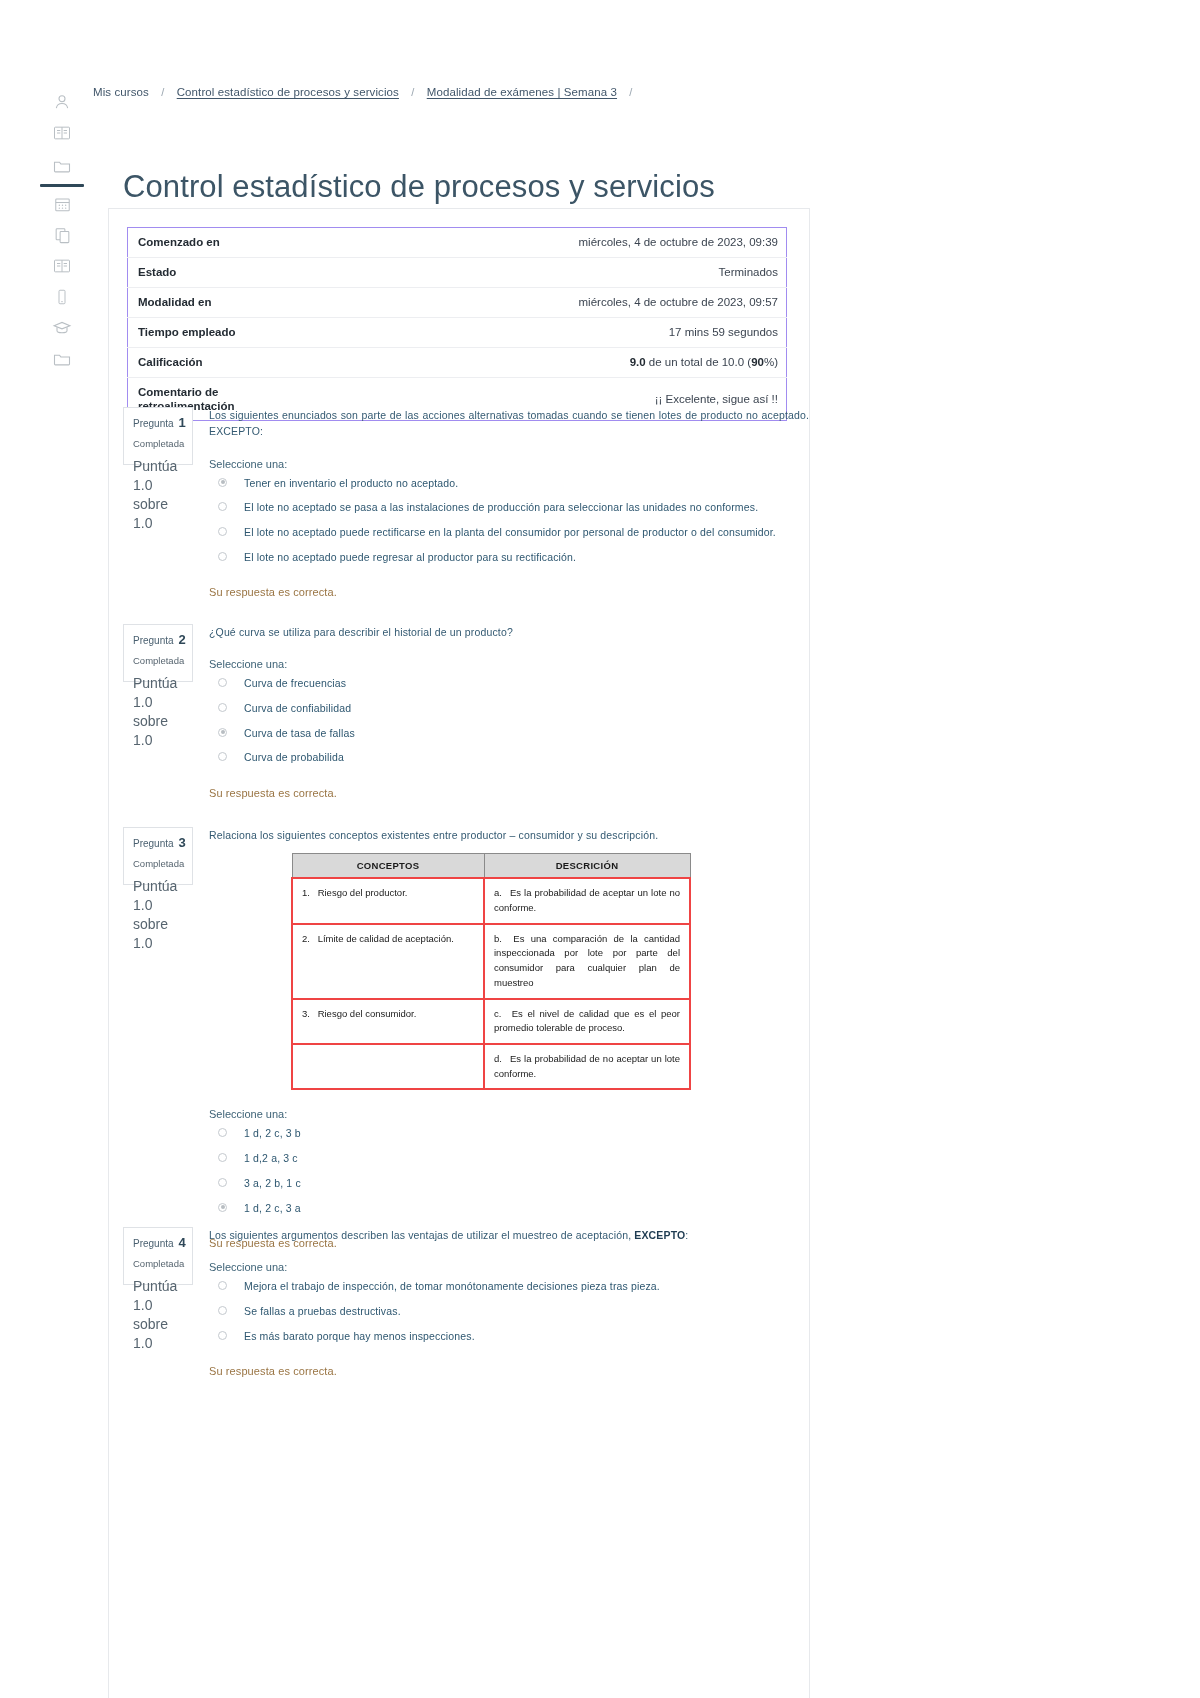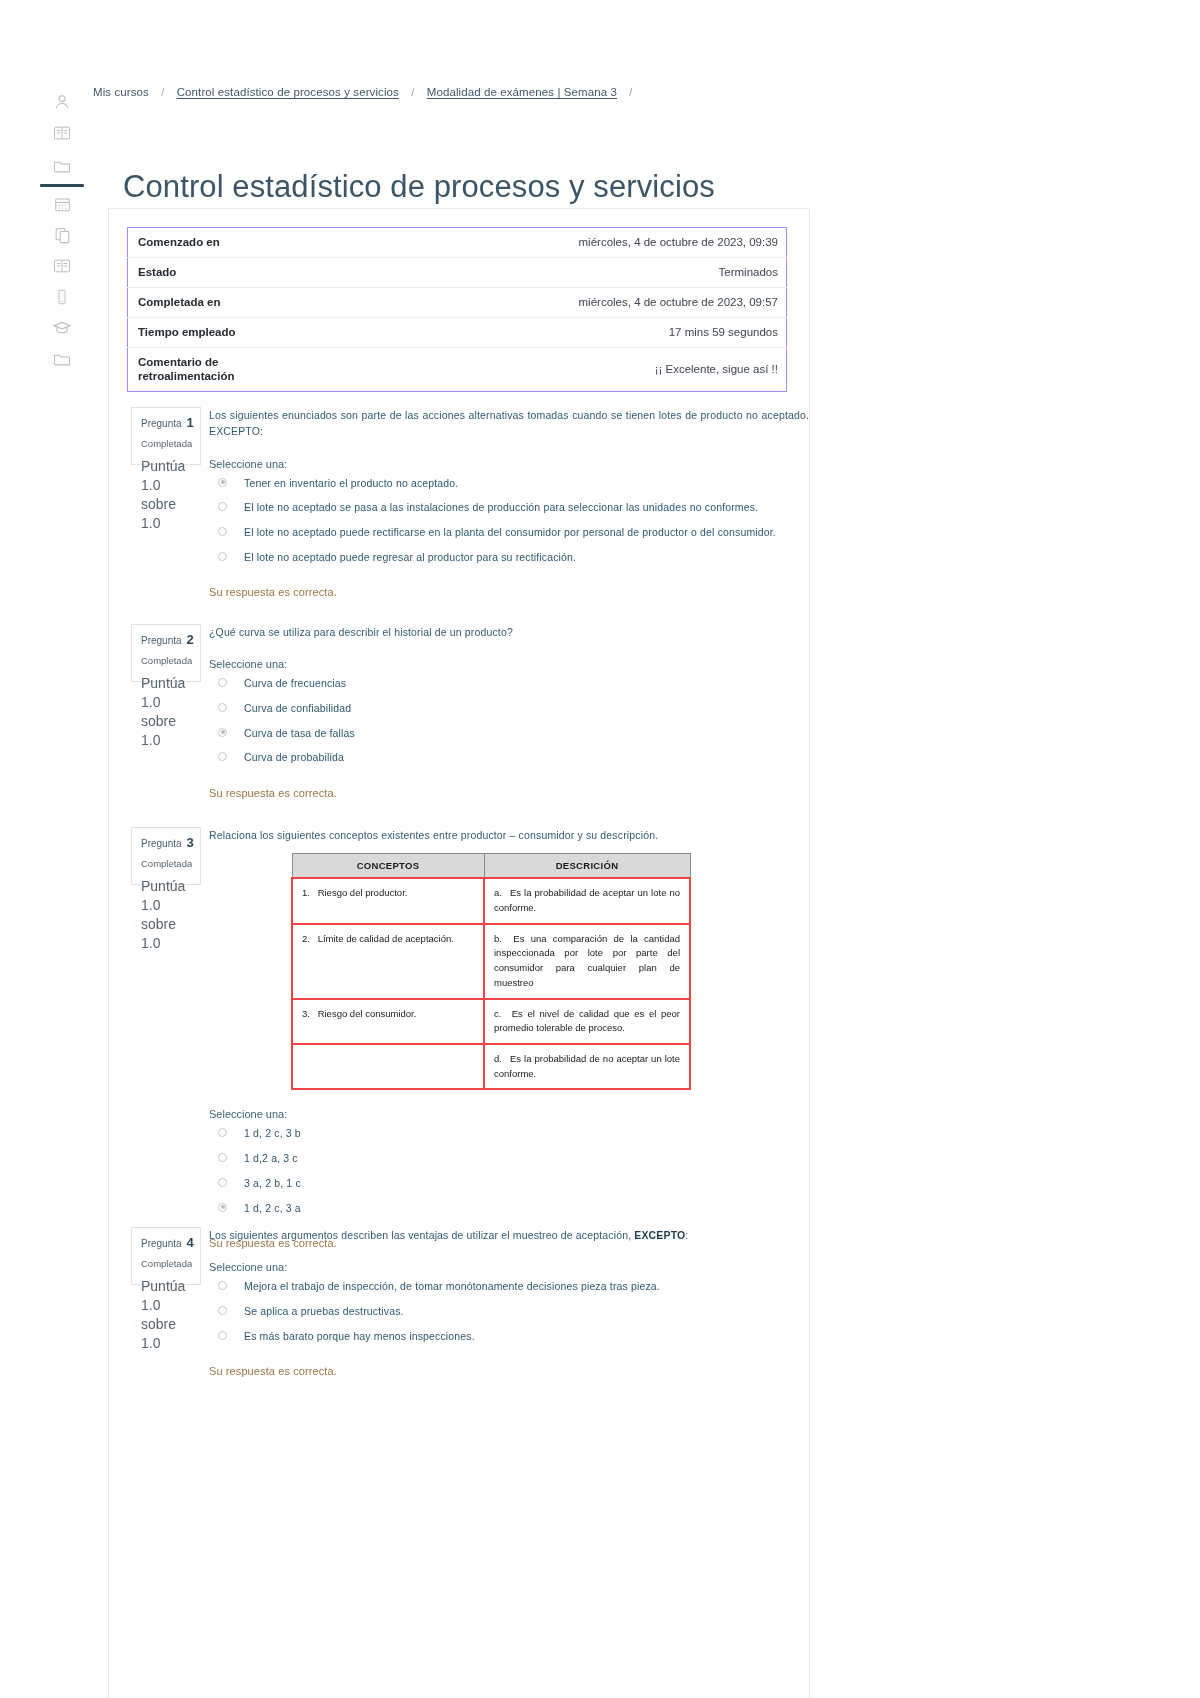--- a/index.html
+++ b/index.html
@@ -127,21 +127,21 @@
     padding: 7px 8px;
     line-height: 1.3;
   }
   .summary td b { font-weight: 700; color: #232b33; }
 
   
   .qblock { position: absolute; left: 0; width: 700px; }
 
   .qinfo {
     position: absolute;
-    left: 22px;
+    left: 14px;
     width: 70px;
     border: 1px solid #dfe2e6;
     background: #fff;
     padding: 7px 9px 9px 9px;
     box-sizing: border-box;
   }
   .qinfo .qnum {
     font-size: 10px;
     color: #4a6070;
     margin-bottom: 8px;
@@ -355,26 +355,30 @@
       <tbody>
           <tr>
         <th>Comenzado en</th>
         <td>miércoles, 4 de octubre de 2023, 09:39</td>
       </tr>
       <tr>
         <th>Estado</th>
         <td>Terminados</td>
       </tr>
       <tr>
-        <th>Completada en</th>
+        <th>Modalidad en</th>
         <td>miércoles, 4 de octubre de 2023, 09:57</td>
       </tr>
       <tr>
         <th>Tiempo empleado</th>
         <td>17 mins 59 segundos</td>
+      </tr>
+      <tr>
+        <th>Calificación</th>
+        <td><b>9.0</b> <span>de un total de 10.0 (</span><b>90</b><span>%)</span></td>
       </tr>
       <tr>
         <th>Comentario de retroalimentación</th>
         <td>¡¡ Excelente, sigue así !!</td>
       </tr>
     </tbody>
       </table>
 
     <div class="qblock" style="top:198px;">
       <div class="qinfo" style="top:0; height:58px;">
@@ -504,21 +508,21 @@
       <div class="qbody">
         <div class="qtext"><span>Los siguientes argumentos describen las ventajas de utilizar el muestreo de aceptación, </span><b>EXCEPTO</b><span>:</span></div>
         <div class="select-label">Seleccione una:</div>
 
         <div class="opt">
           <span class="radio"></span>
           <span class="opt-label">Mejora el trabajo de inspección, de tomar monótonamente decisiones pieza tras pieza.</span>
         </div>
         <div class="opt">
           <span class="radio"></span>
-          <span class="opt-label">Se aplica a pruebas destructivas.</span>
+          <span class="opt-label">Se fallas a pruebas destructivas.</span>
         </div>
         <div class="opt">
           <span class="radio"></span>
           <span class="opt-label">Es más barato porque hay menos inspecciones.</span>
         </div>
 
         <div class="feedback">Su respuesta es correcta.</div>
       </div>
     </div>
 

